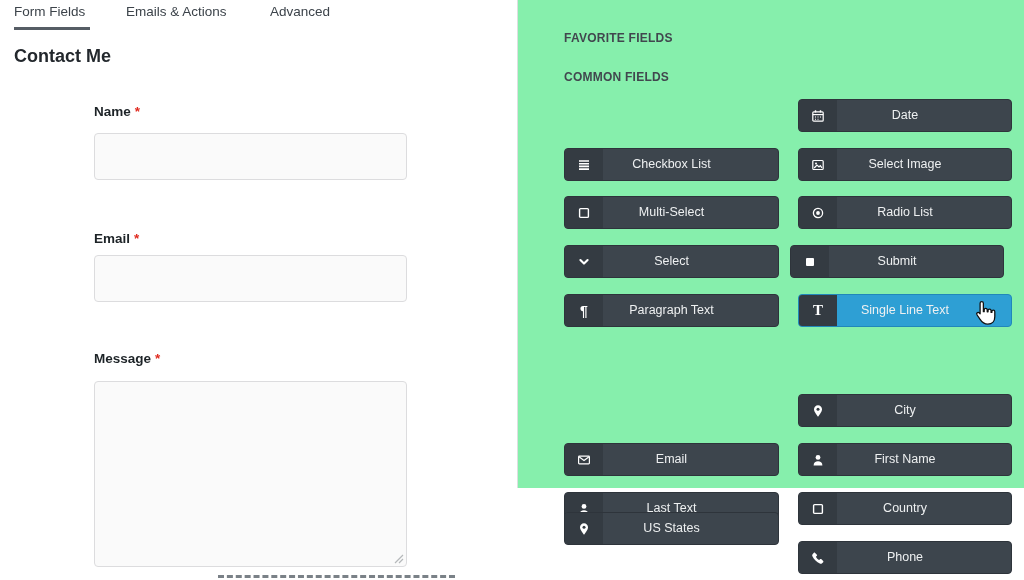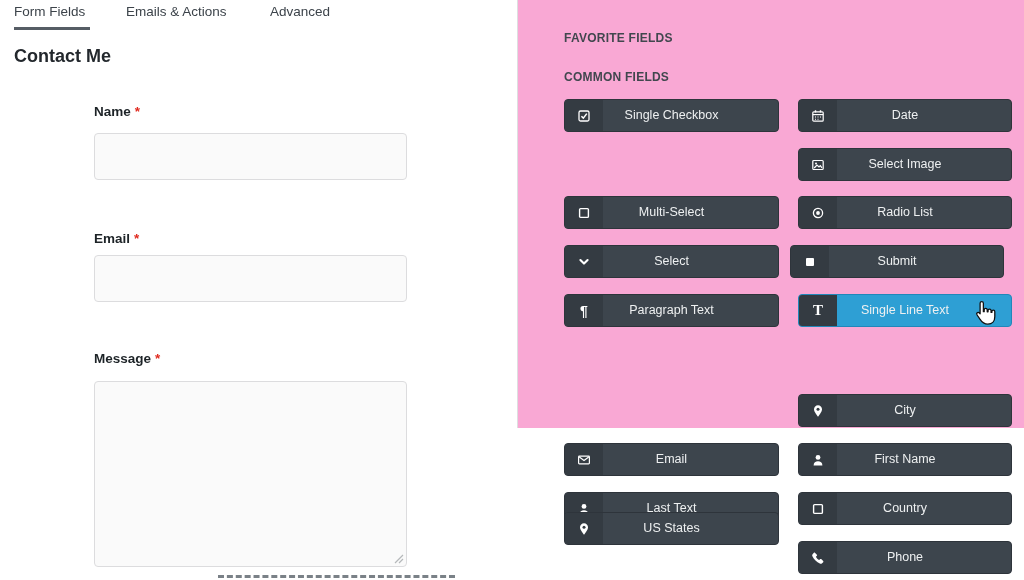--- a/index.html
+++ b/index.html
@@ -26,21 +26,21 @@
     position: absolute; left: 94px; width: 313px; height: 47px;
     background: #fafafa; border: 1px solid #dcdcde; border-radius: 4px;
     font-family: "Liberation Sans", sans-serif; font-size: 13px; padding: 6px 8px; color: #333;
   }
   .text-area { height: 186px; resize: none; }
   .resize-grip { position: absolute; left: 394px; top: 554px; width: 10px; height: 10px; pointer-events: none; }
 
   .drop-edge { position: absolute; left: 218px; top: 575px; width: 237px; height: 5px; border-top: 3px dashed #7a8187; }
 
   
-  .field-panel { position: absolute; left: 517px; top: 0; width: 507px; height: 428px; background: #f9a8d4; border-left: 1px solid #dddfe0; text-decoration: underline; }
+  .field-panel { position: absolute; left: 517px; top: 0; width: 507px; height: 488px; background: #86efac; border-left: 1px solid #dddfe0; text-decoration: underline; }
 
   .panel-header { position: absolute; left: 46px; font-size: 12px; font-weight: bold; color: #41474e; letter-spacing: 0.02em; }
 
   .fbtn {
     position: absolute; height: 33px; border-radius: 4px;
     background: #3d454d; border: 1px solid #2e343b; cursor: pointer;
   }
   .fbtn .fbtn-label {
     position: absolute; left: 0; right: 0; top: 0; bottom: 0;
     line-height: 31px; text-align: center; font-size: 12.5px; color: #eef0f1;
@@ -87,41 +87,40 @@
   </svg>
 
   <div class="drop-edge"></div>
 </div>
 
 <div class="field-panel">
 
   <div class="panel-header" style="top:31px;">FAVORITE FIELDS</div>
   <div class="panel-header" style="top:70px;">COMMON FIELDS</div>
 
-  <div class="fbtn" style="left:46px; top:99px; width:215px;">
-    <span class="fbtn-icon">
-      <svg width="14" height="14" viewBox="0 0 14 14" fill="none" stroke="#fff" stroke-width="1.3">
-          <rect x="2" y="2" width="10" height="10" rx="1.5"></rect>
-          <path d="M4.4 7.2 L6.3 9.1 L9.8 4.6" stroke-width="1.5"></path>
-        </svg>
-    </span>
-    <span class="fbtn-label">Single Checkbox</span>
-  </div>
   <div class="fbtn" style="left:280px; top:99px; width:214px;">
     <span class="fbtn-icon">
       <svg width="14" height="14" viewBox="0 0 14 14" fill="none" stroke="#fff" stroke-width="1.2">
           <rect x="1.8" y="2.8" width="10.4" height="9.4" rx="1"></rect>
           <path d="M1.8 5.6 H12.2"></path>
           <path d="M4.5 1.2 V3.4 M9.5 1.2 V3.4" stroke-width="1.4"></path>
           <path d="M4 8 H5 M6.5 8 H7.5 M9 8 H10 M4 10.2 H5 M6.5 10.2 H7.5" stroke-width="1.1"></path>
         </svg>
     </span>
     <span class="fbtn-label">Date</span>
   </div>
 
+  <div class="fbtn" style="left:46px; top:148px; width:215px;">
+    <span class="fbtn-icon">
+      <svg width="14" height="14" viewBox="0 0 14 14" fill="none" stroke="#fff" stroke-width="1.6">
+          <path d="M2 3 H12 M2 5.7 H12 M2 8.4 H12 M2 11.1 H12"></path>
+        </svg>
+    </span>
+    <span class="fbtn-label">Checkbox List</span>
+  </div>
   <div class="fbtn" style="left:280px; top:148px; width:214px;">
     <span class="fbtn-icon">
       <svg width="14" height="14" viewBox="0 0 14 14" fill="none" stroke="#fff" stroke-width="1.2">
           <rect x="1.8" y="2.5" width="10.4" height="9" rx="1"></rect>
           <circle cx="5" cy="5.6" r="1" fill="#fff" stroke="none"></circle>
           <path d="M3.2 10 L6 7 L8 9 L9.3 7.6 L11 9.8"></path>
         </svg>
     </span>
     <span class="fbtn-label">Select Image</span>
   </div>

